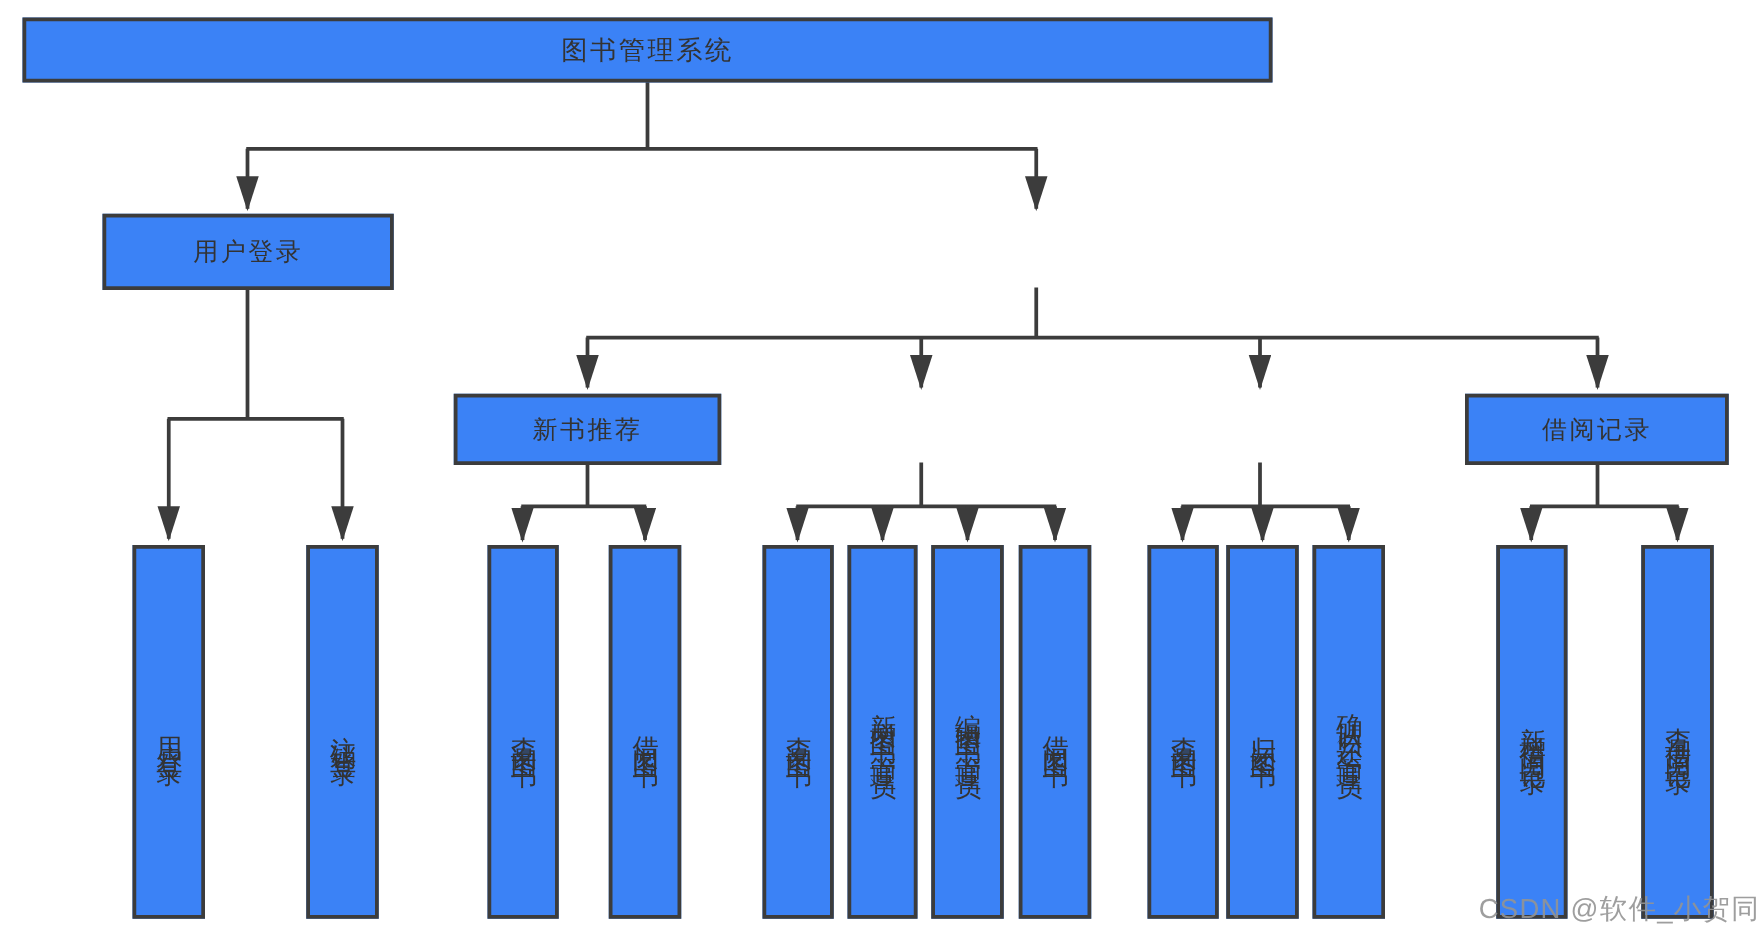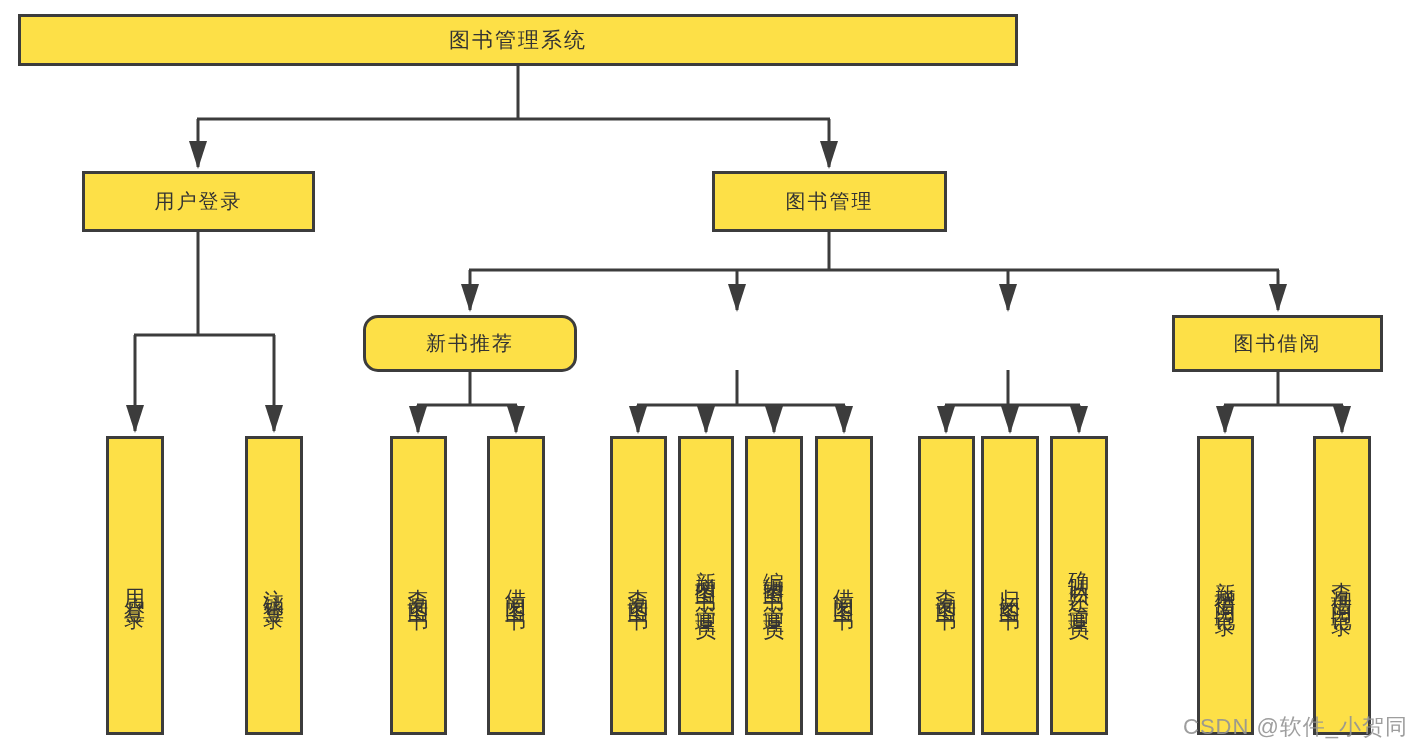--- a/index.html
+++ b/index.html
@@ -17,21 +17,21 @@
   }
   svg.connectors {
     position: absolute;
     left: 0; top: 0;
     width: 1405px; height: 747px;
     z-index: 1;
   }
   .node {
     position: absolute;
     box-sizing: border-box;
-    background: #fde047;
+    background: #3b82f6;
     border: 3px solid #3c3c3c;
     display: flex;
     align-items: center;
     justify-content: center;
     color: #333333;
     z-index: 2;
   }
   .h-node span {
     font-size: 20px;
     letter-spacing: 2px;
@@ -120,29 +120,26 @@
     </g>
   </svg>
 
   <div class="node h-node root-node" style="left:18px; top:14px; width:1000px; height:52px;">
     <span>图书管理系统</span>
   </div>
 
   <div class="node h-node" style="left:82px; top:171px; width:233px; height:61px;">
     <span>用户登录</span>
   </div>
-  <div class="node h-node" style="left:712px; top:171px; width:235px; height:61px;">
-    <span>图书管理</span>
-  </div>
 
-  <div class="node h-node" style="left:363px; top:315px; width:214px; height:57px;border-radius:15px;">
+  <div class="node h-node" style="left:363px; top:315px; width:214px; height:57px;">
     <span>新书推荐</span>
   </div>
   <div class="node h-node" style="left:1172px; top:315px; width:211px; height:57px;">
-    <span>图书借阅</span>
+    <span>借阅记录</span>
   </div>
 
   <div class="node v-node" style="left:106px; top:436px; width:58px; height:299px;">
     <span>用户登录</span>
   </div>
   <div class="node v-node" style="left:245px; top:436px; width:58px; height:299px;">
     <span>注销登录</span>
   </div>
 
   <div class="node v-node" style="left:390px; top:436px; width:57px; height:299px;">

